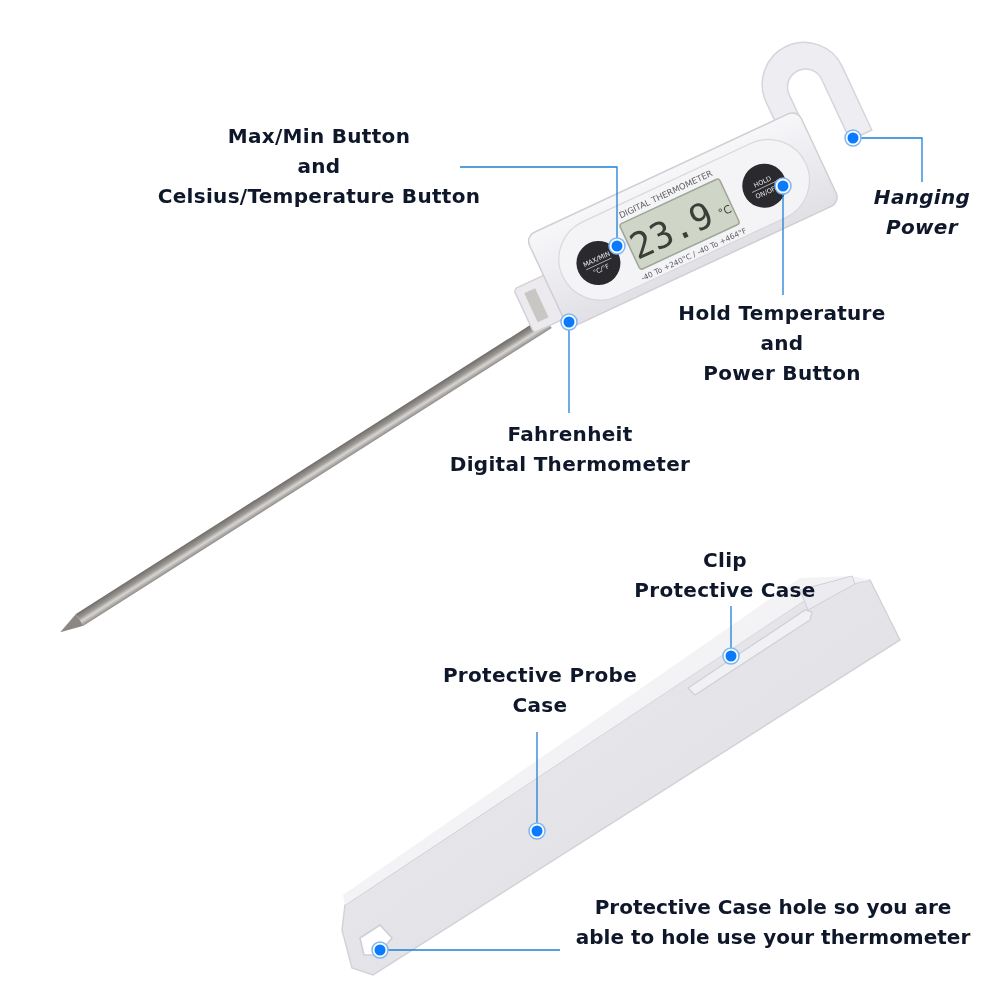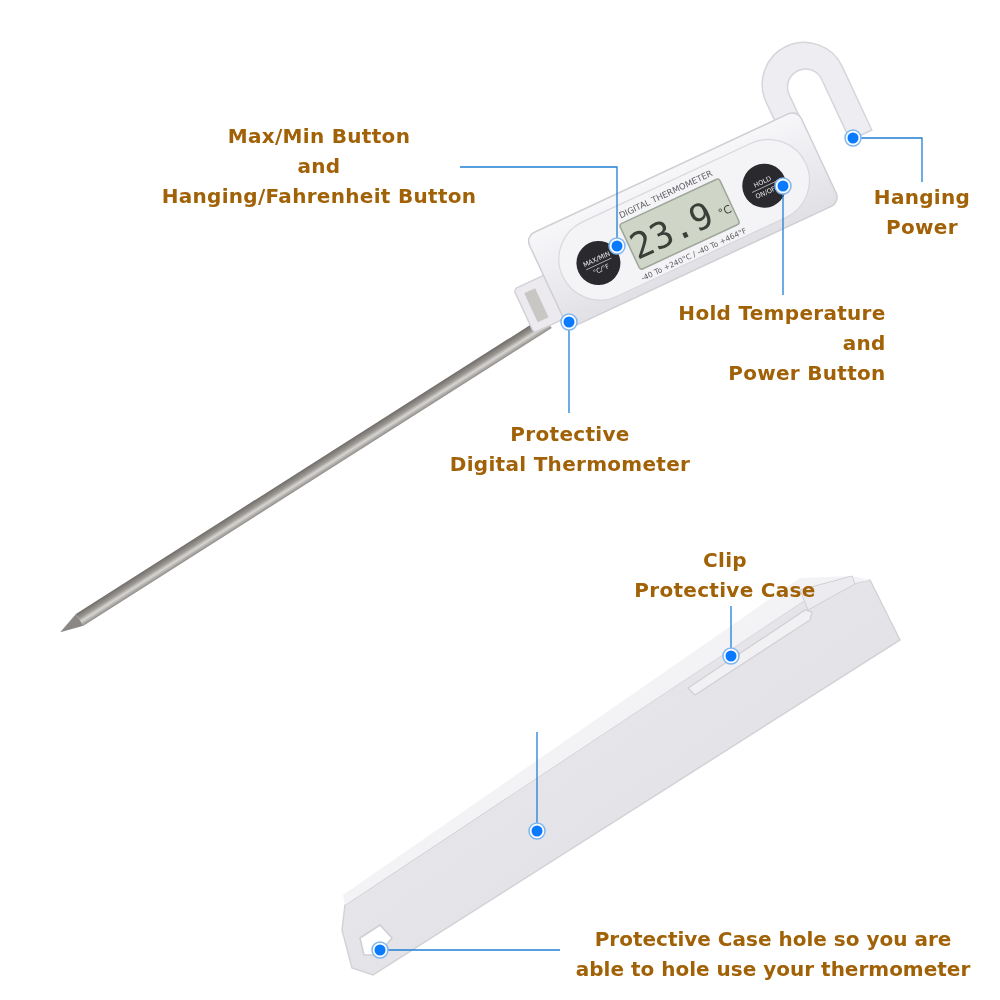--- a/index.html
+++ b/index.html
@@ -7,21 +7,21 @@
       position: relative;
       width: 1000px;
       height: 1000px;
       overflow: hidden;
       background: #ffffff;
       font-family: "DejaVu Sans", "Liberation Sans", sans-serif;
     }
     svg.art { position: absolute; left: 0; top: 0; }
     .label {
       position: absolute;
-      color: #a16207;
+      color: #0f172a;
       font-size: 20px;
       font-weight: bold;
       line-height: 30px;
       text-align: center;
       letter-spacing: 0.3px;
       transform: translateX(-50%);
       white-space: nowrap;
     }
     .label span { display: block; }
     .label.narrow { font-weight: bold; font-size: 20px; letter-spacing: 0; }
@@ -150,43 +150,47 @@
       <g>
           <circle cx="380" cy="950" r="8" fill="#ffffff" stroke="#7fb6ef" stroke-width="1.5"></circle>
           <circle cx="380" cy="950" r="5.5" fill="#0a7bff"></circle>
         </g>
     </g>
   </svg>
 
   <div class="label" style="left:319px; top:121px;">
     <span>Max/Min Button</span>
     <span>and</span>
-    <span>Hanging/Fahrenheit Button</span>
+    <span>Celsius/Temperature Button</span>
   </div>
 
-  <div class="label" style="left:922px; top:182px;">
+  <div class="label" style="left:922px; top:182px;font-style:italic;">
     <span>Hanging</span>
     <span>Power</span>
   </div>
 
-  <div class="label" style="left:782px; top:298px;text-align:right;">
+  <div class="label" style="left:782px; top:298px;">
     <span>Hold Temperature</span>
     <span>and</span>
     <span>Power Button</span>
   </div>
 
   <div class="label" style="left:570px; top:419px;">
-    <span>Protective</span>
+    <span>Fahrenheit</span>
     <span>Digital Thermometer</span>
   </div>
 
   <div class="label" style="left:725px; top:545px;">
     <span>Clip</span>
     <span>Protective Case</span>
   </div>
 
+  <div class="label" style="left:540px; top:660px;">
+    <span>Protective Probe</span>
+    <span>Case</span>
+  </div>
 
-  <div class="label narrow" style="left:773px; top:892px;margin-top:32px;">
+  <div class="label narrow" style="left:773px; top:892px;">
     <span>Protective Case hole so you are</span>
     <span>able to hole use your thermometer</span>
   </div>
 
 </div>
 
 </body></html>

